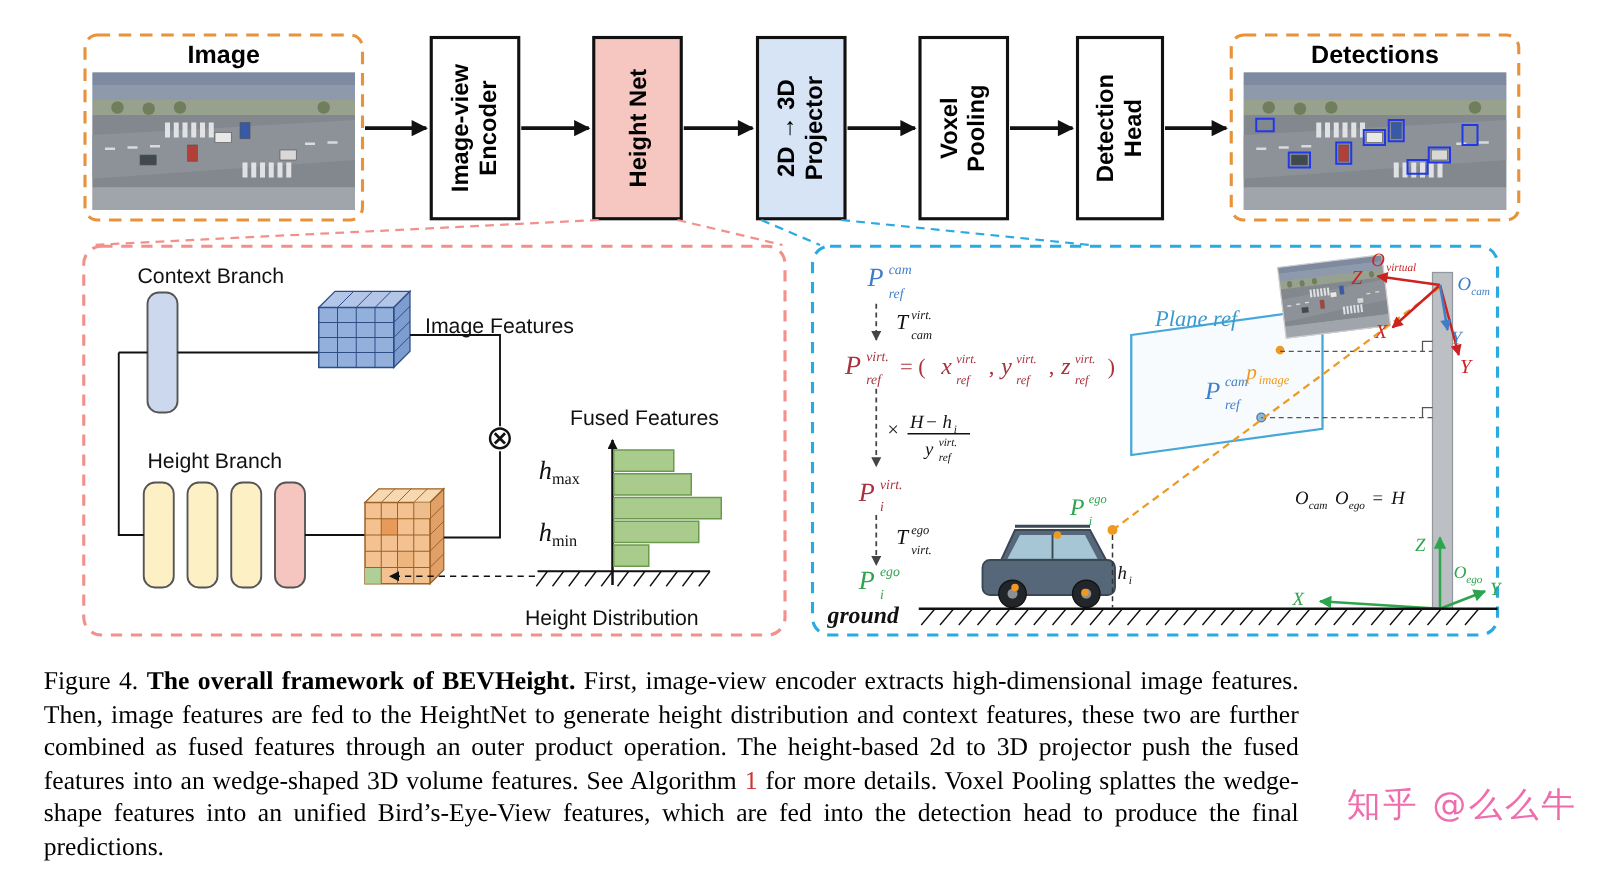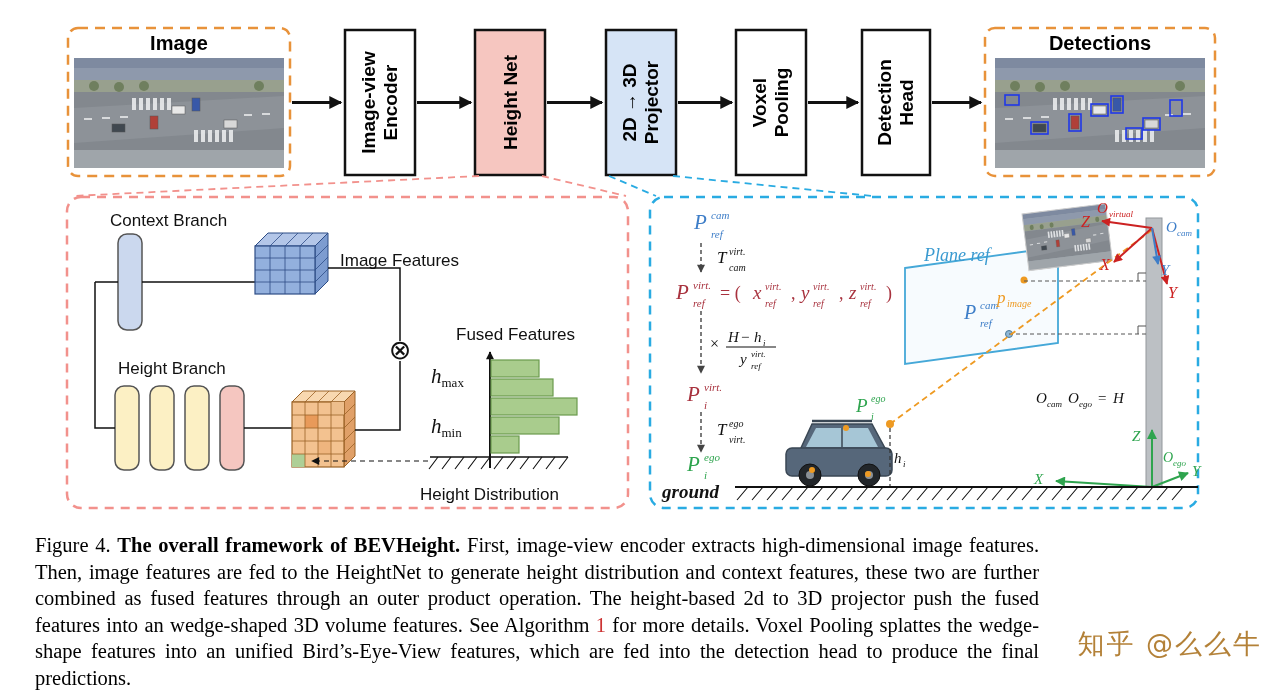--- a/index.html
+++ b/index.html
@@ -6,21 +6,21 @@
   body{width:1284px;height:697px;position:relative;font-family:"Liberation Sans",sans-serif;overflow:hidden;}
   svg{display:block;}
   .figure-svg{position:absolute;top:0;left:0;}
   .t-sans{font-family:"Liberation Sans",sans-serif;}
   .t-bold{font-weight:bold;}
   .t-math{font-family:"Liberation Serif",serif;font-style:italic;}
   .t-up{font-style:normal;}
   .caption{position:absolute;left:0;top:532px;width:1014px;box-sizing:border-box;padding:0 6px 0 4px;
            font-family:"Liberation Serif",serif;font-size:20.5px;line-height:26.6px;color:#000;text-align:justify;margin-left:31px;}
   .ref-link{color:#CC3333;cursor:pointer;}
-  .watermark{position:absolute;top:626px;right:22px;font-size:27px;color:#a16207;opacity:.8;
+  .watermark{position:absolute;top:626px;right:22px;font-size:27px;color:#ec4899;opacity:.8;
              font-family:"DejaVu Sans",sans-serif;letter-spacing:2px;}
 </style>
 </head>
 <body>
 
 <svg class="figure-svg" width="1284" height="530" viewBox="0 0 1284 530" xmlns="http://www.w3.org/2000/svg">
   <defs>
     <marker id="ah-big" viewBox="0 0 10 10" refX="9" refY="5" markerWidth="15" markerHeight="13" markerUnits="userSpaceOnUse" orient="auto">
         <path d="M0,0 L10,5 L0,10 Z" fill="#111"></path>
       </marker>

